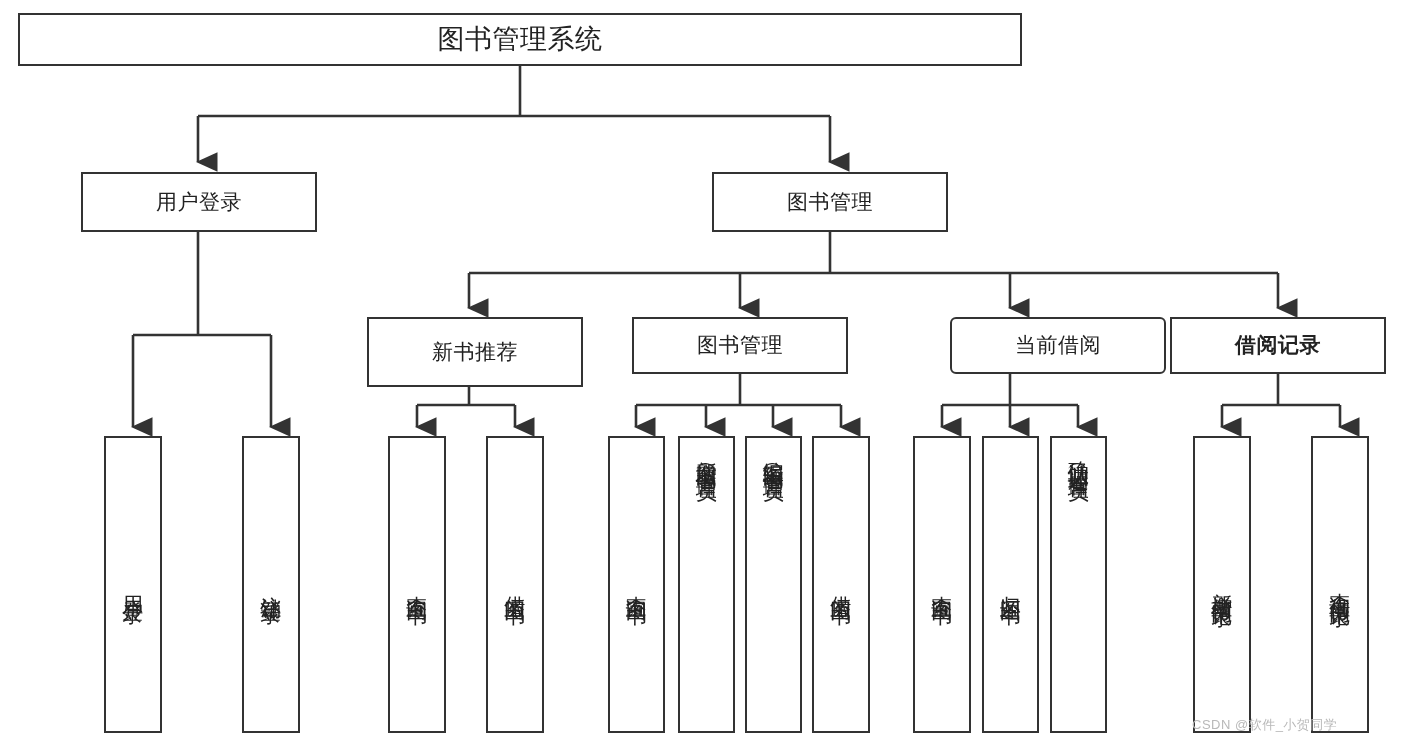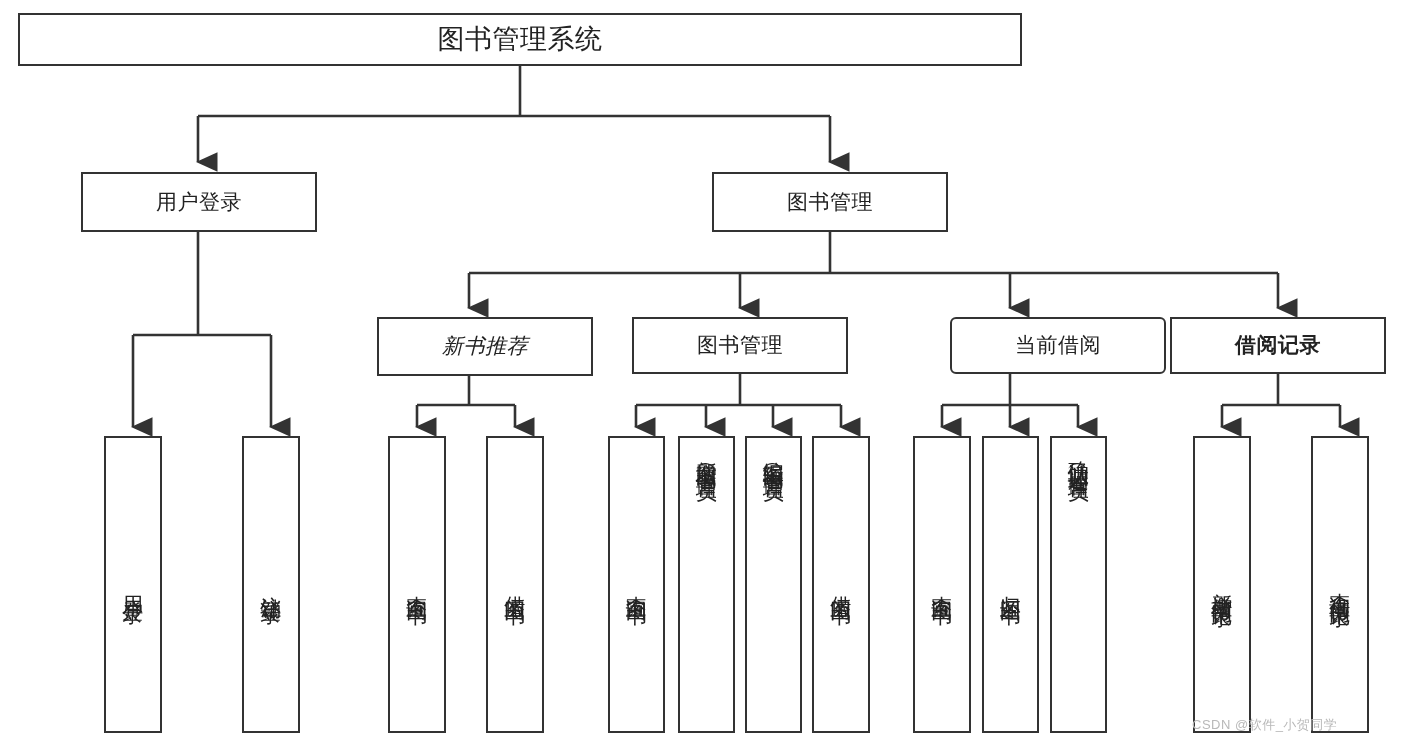--- a/index.html
+++ b/index.html
@@ -135,21 +135,21 @@
   </div>
 
   <div class="node horizontal" style="left:81px; top:172px; width:236px; height:60px;">
     <span class="node-label">用户登录</span>
   </div>
 
   <div class="node horizontal" style="left:712px; top:172px; width:236px; height:60px;">
     <span class="node-label">图书管理</span>
   </div>
 
-  <div class="node horizontal" style="left:377px; top:317px; width:216px; height:59px;font-style:italic;">
+  <div class="node horizontal" style="left:367px; top:317px; width:216px; height:70px;">
     <span class="node-label">新书推荐</span>
   </div>
 
   <div class="node horizontal" style="left:632px; top:317px; width:216px; height:57px;">
     <span class="node-label">图书管理</span>
   </div>
 
   <div class="node horizontal" style="left:950px; top:317px; width:216px; height:57px;border-radius:6px;">
     <span class="node-label">当前借阅</span>
   </div>

